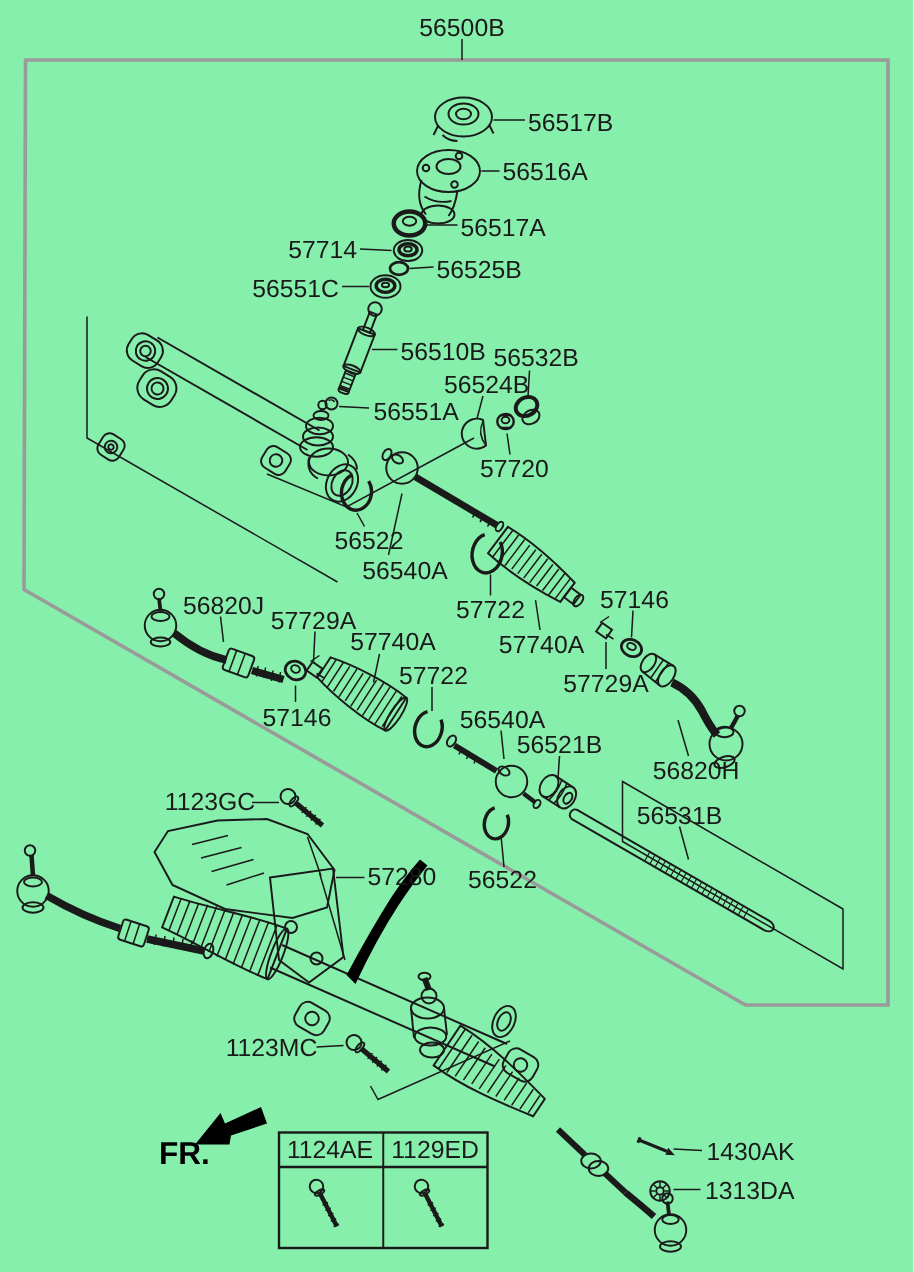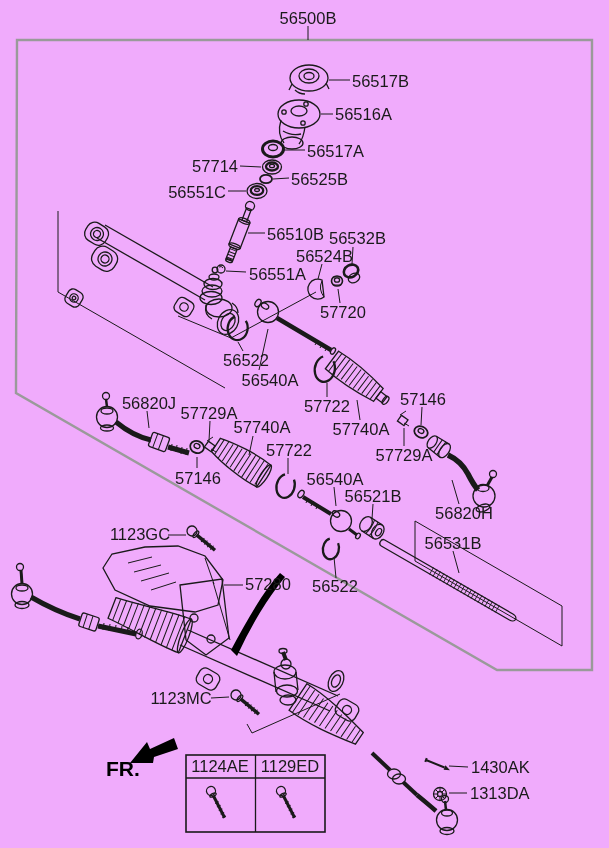--- a/index.html
+++ b/index.html
@@ -1,16 +1,16 @@
 <!DOCTYPE html>
 <html><head>
 <meta charset="utf-8">
 <style>
   html,body{margin:0;padding:0;background:#fff;}
-  .stage{position:relative;width:609px;height:848px;background:#f0abfc;overflow:hidden;}
+  .stage{position:relative;width:609px;height:848px;background:#86efac;overflow:hidden;}
   svg{display:block;}
   .lbl{font-family:"Liberation Sans",sans-serif;font-size:16.5px;fill:#1a1a1a;}
   .lbl-fr{font-family:"Liberation Sans",sans-serif;font-size:21px;font-weight:bold;fill:#000;}
   .ln{stroke:#1a1a1a;stroke-width:1;fill:none;}
   .pt{stroke:#1a1a1a;stroke-width:1.3;fill:none;}
   .thick{stroke:#1a1a1a;stroke-width:2.3;fill:none;}
   .border{stroke:#9a9a9a;stroke-width:2.4;fill:none;}
   .boxln{stroke:#1a1a1a;stroke-width:1;fill:none;}
 </style>
 </head>

